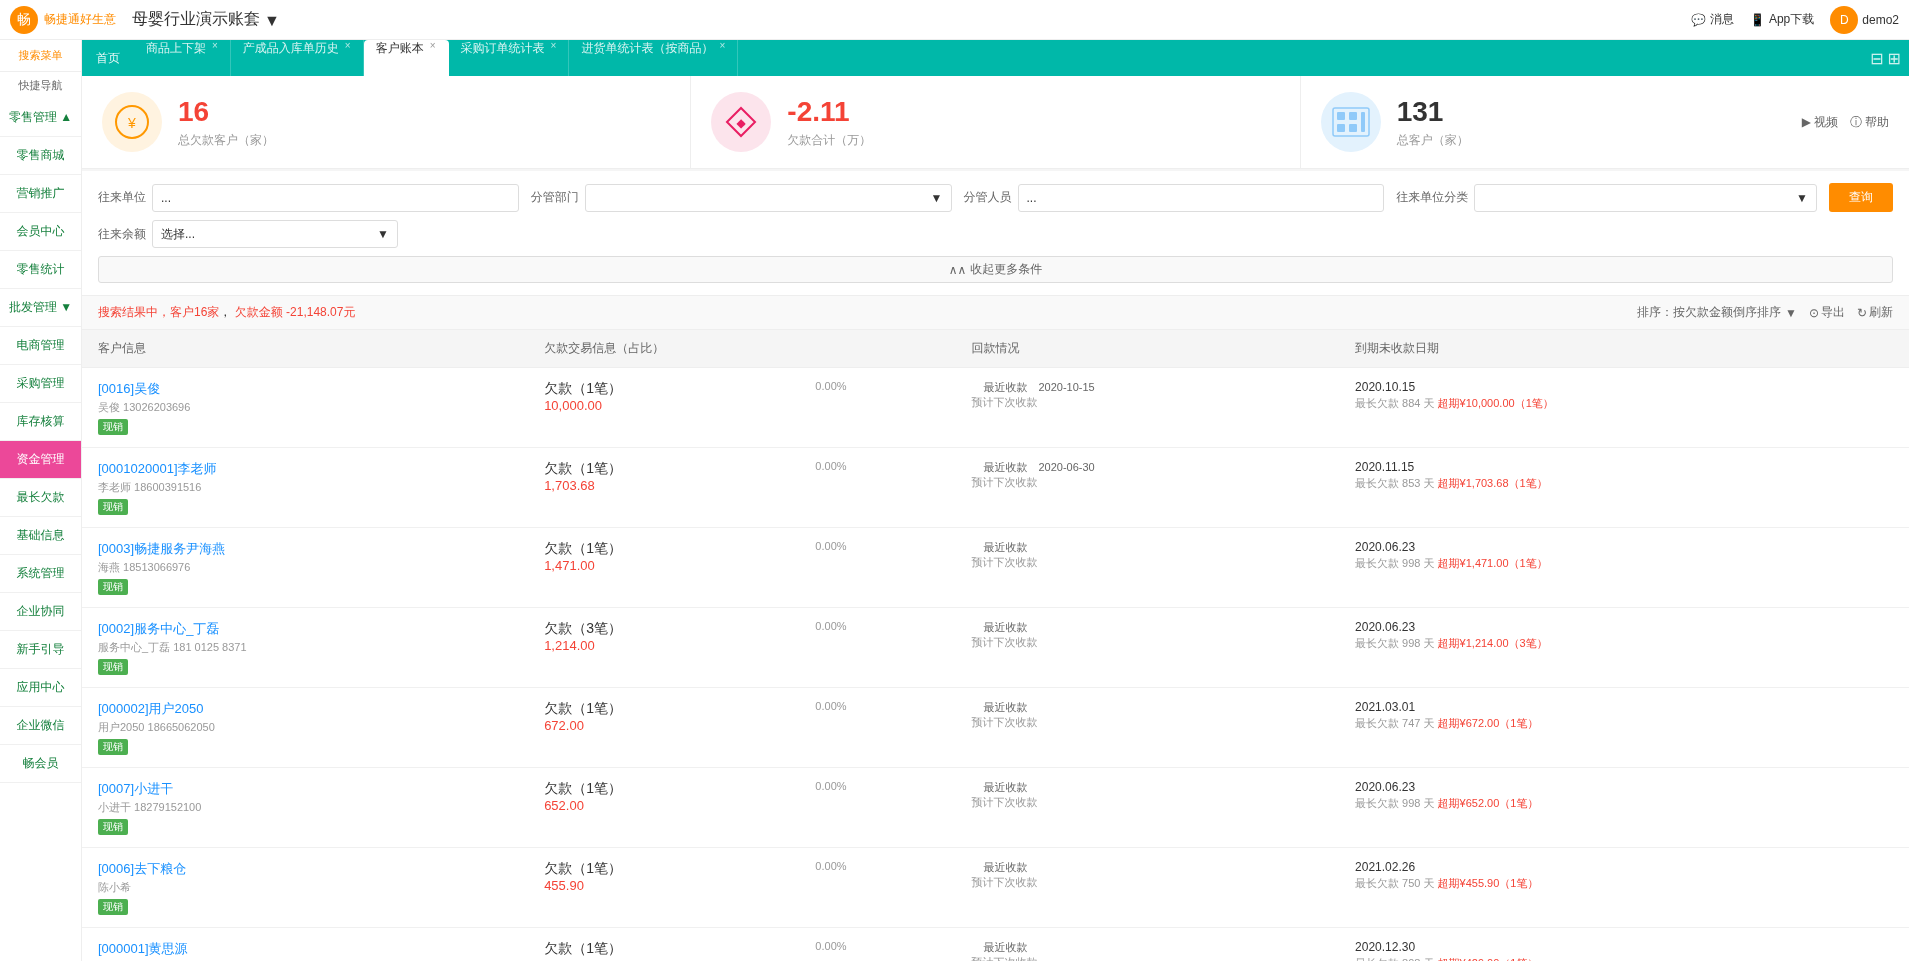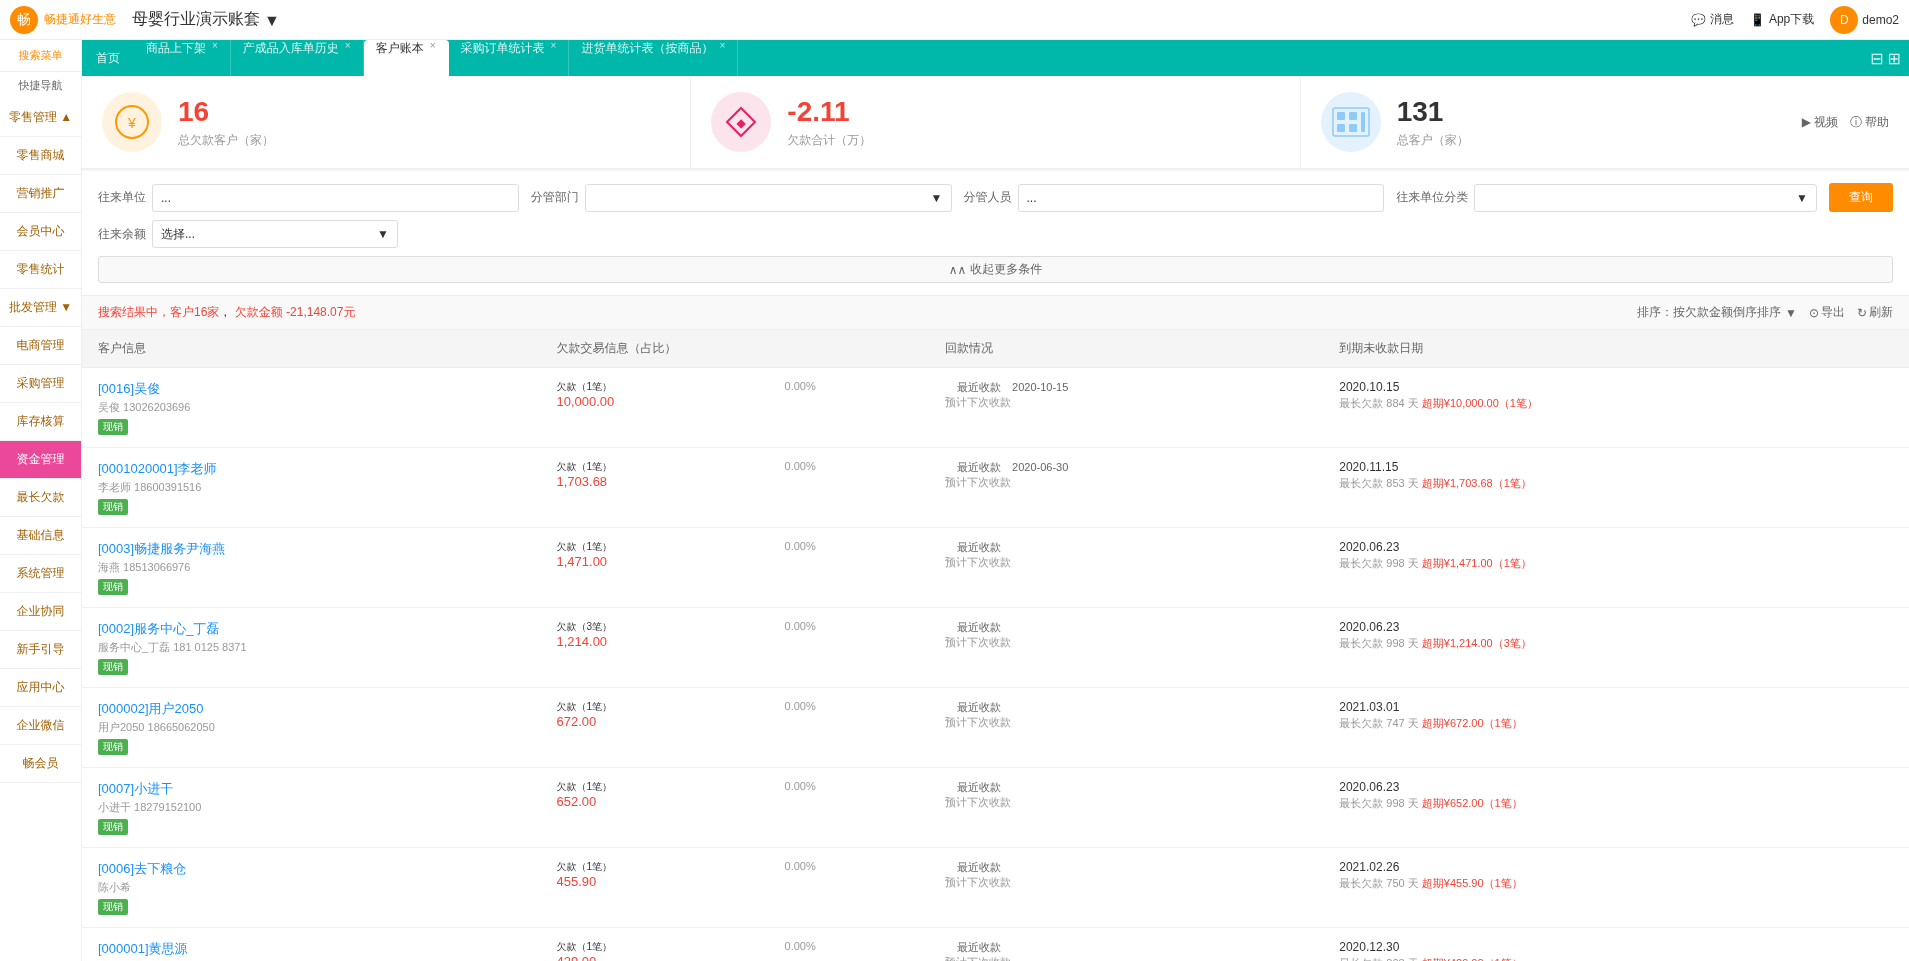--- a/index.html
+++ b/index.html
@@ -14,21 +14,21 @@
     .store-selector { display: flex; align-items: flex-end; gap: 4px; font-size: 16px; color: #333; cursor: pointer; padding: 0 8px; }
     .top-right-item { display: flex; align-items: center; gap: 4px; cursor: pointer; }
 
     
     .app-container { display: flex; height: calc(100vh - 40px); }
 
     
     .sidebar { width: 82px; background: #fff; border-right: 1px solid #eee; display: flex; flex-direction: column; overflow-y: auto; }
     .sidebar-search { padding: 8px 6px; font-size: 11px; color: #ff8c00; text-align: center; cursor: pointer; border-bottom: 1px solid #eee; }
     .sidebar-nav { display: flex; flex-direction: column; }
-    .sidebar-item { padding: 10px 4px; text-align: center; cursor: pointer; font-size: 12px; color: #a16207; border-bottom: 1px solid #f0f0f0; }
+    .sidebar-item { padding: 10px 4px; text-align: center; cursor: pointer; font-size: 12px; color: #15803d; border-bottom: 1px solid #f0f0f0; }
     .sidebar-item.active { background: #ec4899; color: #fff; }
     .sidebar-item.has-arrow { display: flex; align-items: center; justify-content: center; gap: 2px; }
     .sidebar-quick-nav { padding: 6px 4px; font-size: 11px; color: #666; text-align: center; cursor: pointer; }
 
     
     .main-content { flex: 1; display: flex; flex-direction: column; overflow: hidden; }
 
     
     .tab-bar { display: flex; align-items: center; background: #00b8a9; min-height: 36px; overflow: hidden; }
     .tab-item { display: flex; gap: 4px; padding: 0 12px; height: 36px; font-size: 12px; color: rgba(255,255,255,0.85); cursor: pointer; white-space: nowrap; border-right: 1px solid rgba(255,255,255,0.2); }
@@ -77,21 +77,21 @@
     .data-table thead th { background: #f5f5f5; padding: 10px 16px; font-size: 12px; color: #666; font-weight: normal; border-bottom: 1px solid #eee; text-align: left; }
     .data-table tbody tr { border-bottom: 1px solid #f0f0f0; }
     .data-table tbody td { padding: 12px 16px; vertical-align: top; font-size: 12px; }
 
     .customer-name { color: #1890ff; cursor: pointer; font-size: 13px; }
     .customer-detail { color: #999; font-size: 11px; margin-top: 2px; }
     .tag-xian { display: inline-block; background: #4caf50; color: #fff; font-size: 10px; padding: 1px 5px; border-radius: 2px; margin-top: 4px; }
 
     .amount-red { color: #f44336; font-size: 13px; }
     .amount-pct { color: #999; font-size: 11px; }
-    .debt-count { color: #333; font-size: 10px; }
+    .debt-count { color: #333; font-size: 14px; }
 
     .payment-info { color: #666; font-size: 11px; margin-left: 12px; }
     .payment-next { color: #999; font-size: 11px; }
 
     .overdue-date { color: #333; font-size: 12px; }
     .overdue-detail { color: #999; font-size: 11px; margin-top: 2px; }
     .overdue-link { color: #f44336; cursor: pointer; }
 
     
     ::-webkit-scrollbar { width: 6px; height: 6px; }

